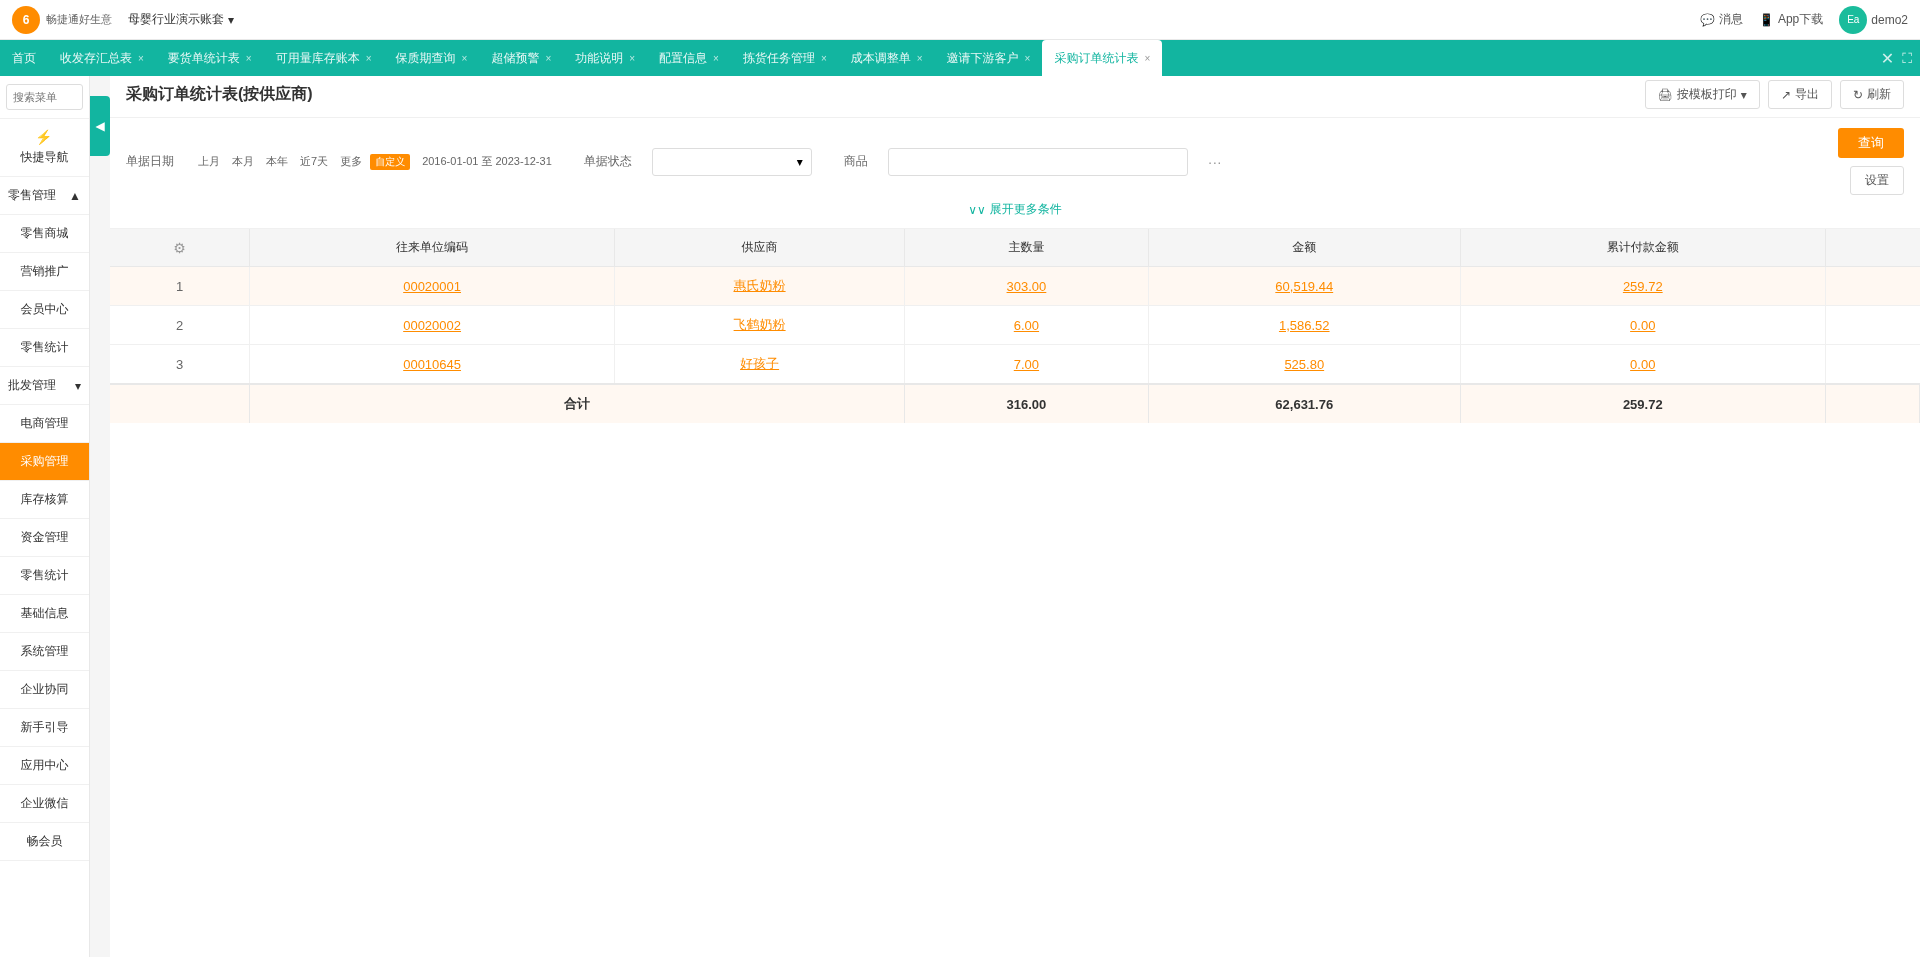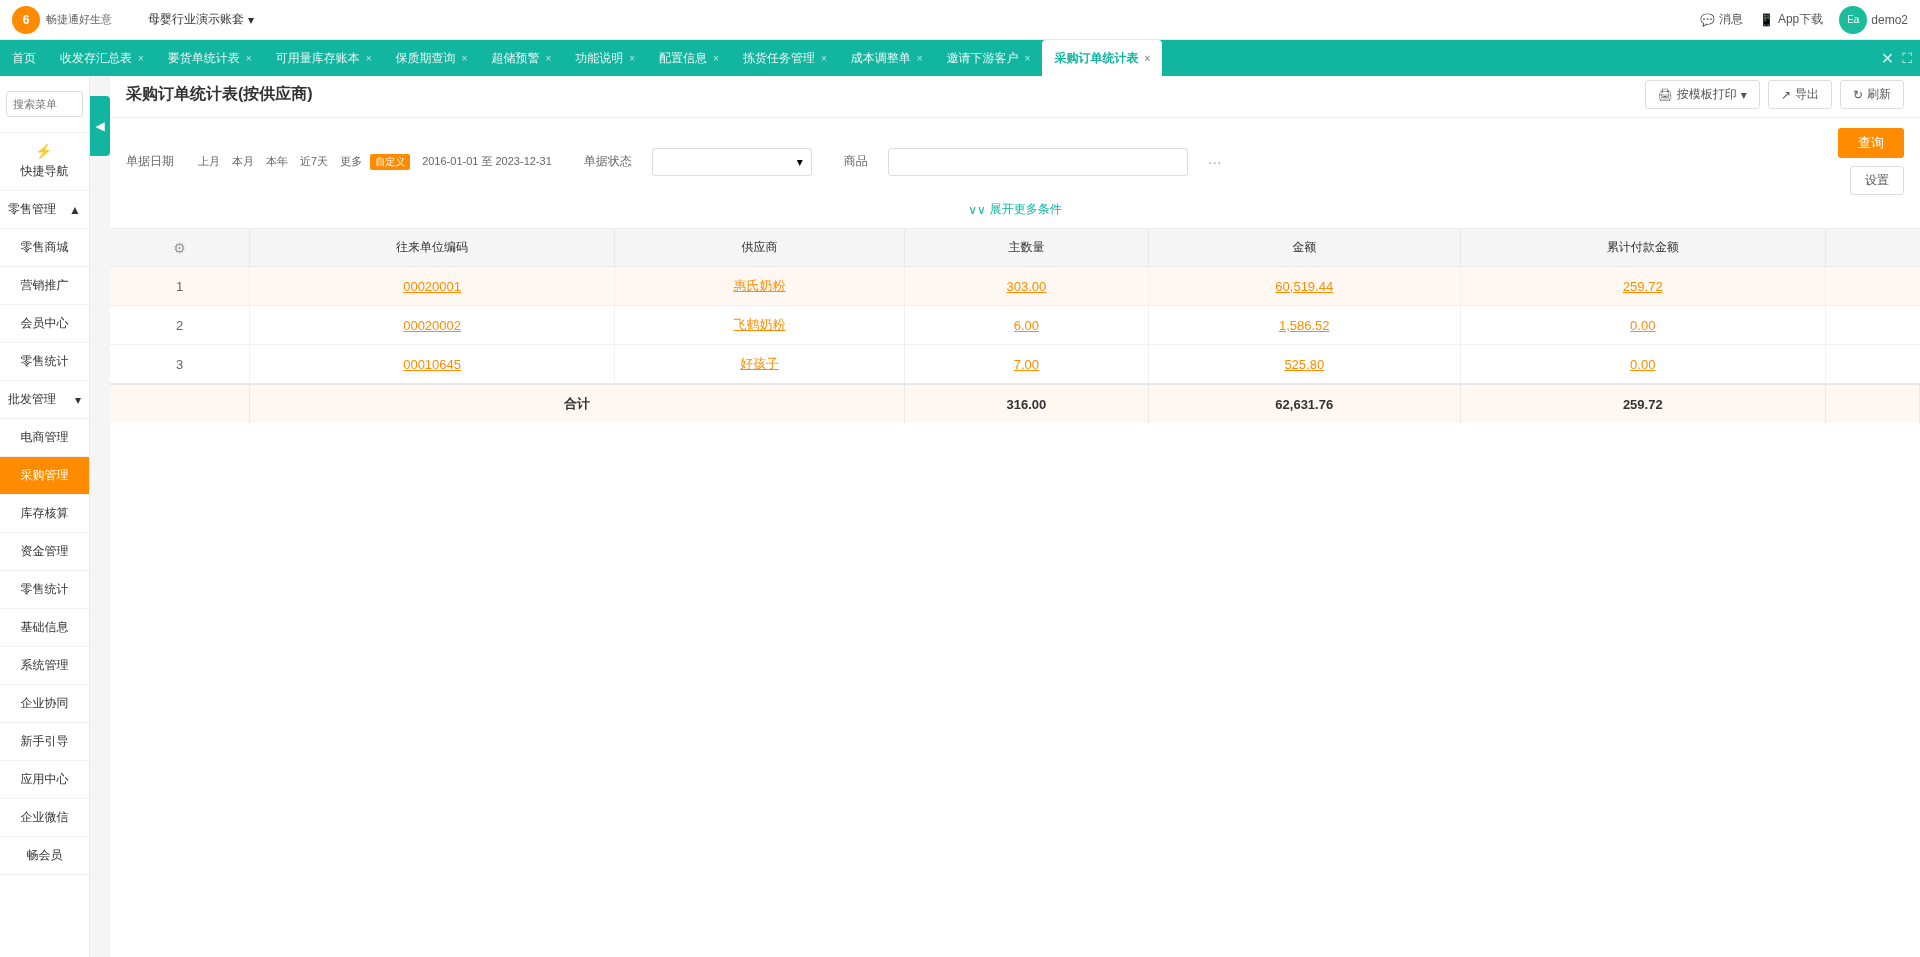--- a/index.html
+++ b/index.html
@@ -4,42 +4,42 @@
   <style>
     * { box-sizing: border-box; margin: 0; padding: 0; }
     body { font-family: 'Microsoft YaHei', Arial, sans-serif; font-size: 13px; background: #f5f5f5; display: flex; flex-direction: column; height: 957px; overflow: hidden; }
 
     
     .top-bar { height: 40px; background: #fff; display: flex; align-items: center; padding: 0 12px; border-bottom: 1px solid #e8e8e8; justify-content: space-between; flex-shrink: 0; }
     .top-bar-left { display: flex; align-items: center; gap: 8px; }
     .logo-area { display: flex; align-items: center; gap: 6px; }
     .logo-icon { width: 28px; height: 28px; background: #ff8c00; border-radius: 50%; display: flex; align-items: center; justify-content: center; color: white; font-size: 12px; font-weight: bold; }
     .logo-text { font-size: 11px; color: #666; }
-    .workspace-selector { display: flex; align-items: center; gap: 4px; font-size: 12px; color: #333; cursor: pointer; margin-left: 28px; }
+    .workspace-selector { display: flex; align-items: center; gap: 4px; font-size: 12px; color: #333; cursor: pointer; margin-left: 8px; }
     .top-bar-right { display: flex; align-items: center; gap: 16px; }
     .top-bar-btn { display: flex; align-items: center; gap: 4px; font-size: 12px; color: #555; cursor: pointer; }
     .avatar { width: 28px; height: 28px; background: #1abc9c; border-radius: 50%; display: flex; align-items: center; justify-content: center; color: white; font-size: 12px; }
 
     
     .nav-tabs { background: #12b5a0; display: flex; align-items: center; height: 36px; flex-shrink: 0; overflow: hidden; }
     .nav-tab { padding: 0 12px; height: 36px; display: flex; align-items: center; gap: 4px; font-size: 12px; color: rgba(255,255,255,0.9); cursor: pointer; white-space: nowrap; position: relative; }
-    .nav-tab.active { background: #fff; color: #12b5a0; border-radius: 4px 4px 0 0; font-weight: bold; }
+    .nav-tab.active { background: #fff; color: #12b5a0; border-radius: 4px 4px 0 0; }
     .nav-tab .close-x { font-size: 10px; color: rgba(255,255,255,0.7); margin-left: 2px; }
     .nav-tab.active .close-x { color: #999; }
     .nav-tab-home { color: rgba(255,255,255,0.9); font-size: 12px; }
     .nav-tabs-right { margin-left: auto; display: flex; align-items: center; gap: 8px; padding-right: 8px; }
     .nav-close-btn { color: rgba(255,255,255,0.8); cursor: pointer; font-size: 16px; }
     .nav-expand-btn { color: rgba(255,255,255,0.8); cursor: pointer; font-size: 14px; }
 
     
     .main-layout { display: flex; flex: 1; overflow: hidden; }
 
     
     .sidebar { width: 90px; background: #fff; border-right: 1px solid #e8e8e8; display: flex; flex-direction: column; overflow-y: auto; flex-shrink: 0; }
-    .sidebar-search { padding: 15px 6px; border-bottom: 1px solid #f0f0f0; }
+    .sidebar-search { padding: 8px 6px; border-bottom: 1px solid #f0f0f0; }
     .sidebar-search input { width: 100%; height: 26px; border: 1px solid #ddd; border-radius: 3px; padding: 0 6px; font-size: 11px; outline: none; }
     .sidebar-section { border-bottom: 1px solid #f0f0f0; }
     .sidebar-item { padding: 10px 6px; text-align: center; font-size: 12px; color: #333; cursor: pointer; display: flex; flex-direction: column; align-items: center; gap: 4px; }
     .sidebar-item.active { background: #ff8c00; color: #fff; }
     .sidebar-item .item-icon { font-size: 14px; }
     .sidebar-item-with-arrow { display: flex; align-items: center; justify-content: space-between; padding: 10px 8px; font-size: 12px; color: #333; cursor: pointer; }
 
     
     .content { flex: 1; display: flex; flex-direction: column; overflow: hidden; background: #fff; }
 

